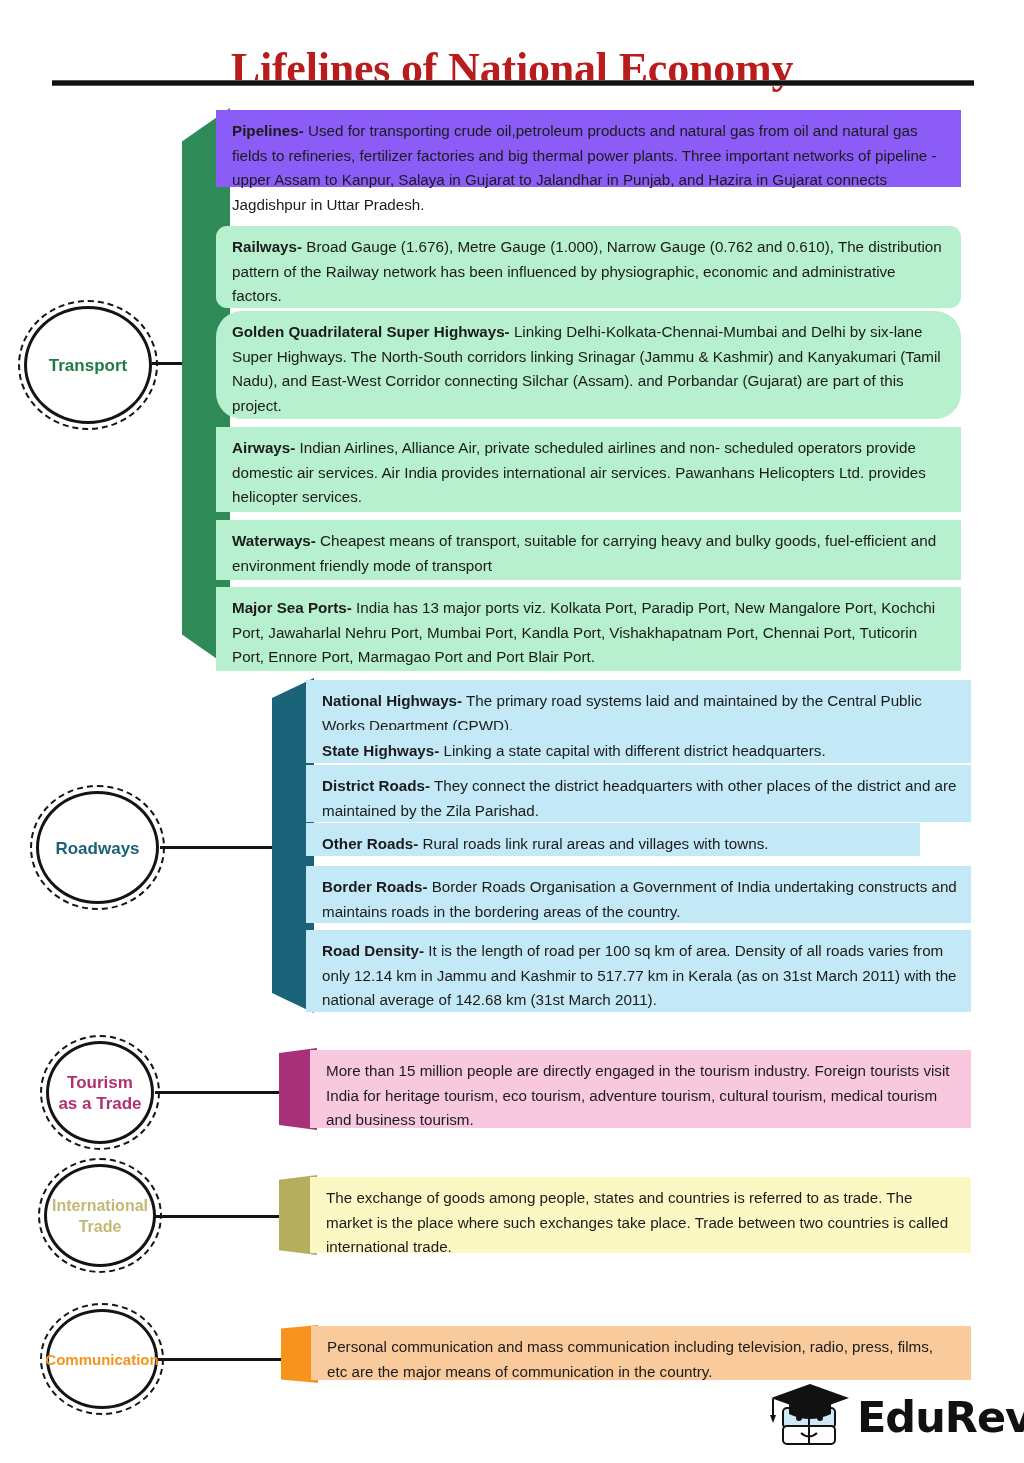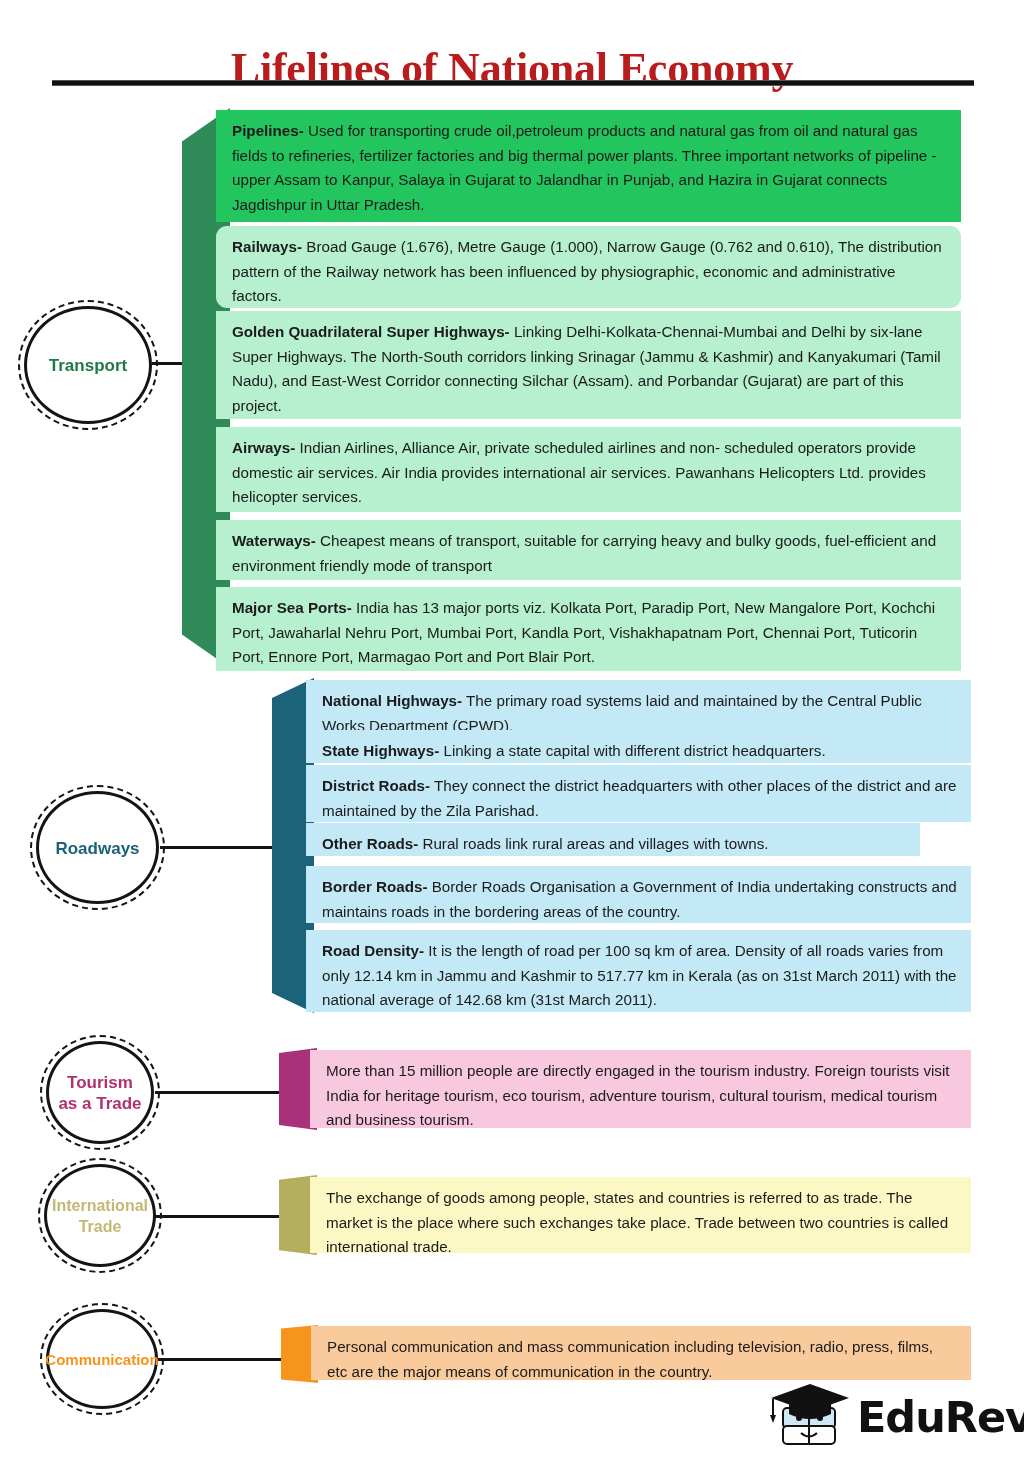--- a/index.html
+++ b/index.html
@@ -125,29 +125,29 @@
 
 <div class="node" style="left:18px; top:300px; width:140px; height:130px;">
   <div class="dashed-ring"></div>
   <div class="solid-ring"></div>
   <div class="node-label" style="color:#1F7A45;">Transport</div>
 </div>
 <div class="connector" style="left:152px; top:362px; width:44px;"></div>
 
 <div class="arrow-shape" style="left:182px; top:108px; width:48px; height:560px; background:#2E8B57;"></div>
 
-<div class="row" style="left:216px; top:110px; width:745px; height:112px; background:#22c55e;">
+<div class="row" style="left:216px; top:110px; width:745px; height:77px; background:#8b5cf6;">
   <b>Pipelines-</b><span> Used for transporting crude oil,petroleum products and natural gas from oil and natural gas fields to refineries, fertilizer factories and big thermal power plants. Three important networks of pipeline -upper Assam to Kanpur, Salaya in Gujarat to Jalandhar in Punjab, and Hazira in Gujarat connects Jagdishpur in Uttar Pradesh.</span>
 </div>
 
 <div class="row" style="left:216px; top:226px; width:745px; height:82px; background:#B6F0CE;border-radius:11px;">
   <b>Railways-</b><span> Broad Gauge (1.676), Metre Gauge (1.000), Narrow Gauge (0.762 and 0.610), The distribution pattern of the Railway network has been influenced by physiographic, economic and administrative factors.</span>
 </div>
 
-<div class="row" style="left:216px; top:311px; width:745px; height:108px; background:#B6F0CE;">
+<div class="row" style="left:216px; top:311px; width:745px; height:108px; background:#B6F0CE;border-radius:26px;">
   <b>Golden Quadrilateral Super Highways-</b><span> Linking Delhi-Kolkata-Chennai-Mumbai and Delhi by six-lane Super Highways. The North-South corridors linking Srinagar (Jammu &amp; Kashmir) and Kanyakumari (Tamil Nadu), and East-West Corridor connecting Silchar (Assam). and Porbandar (Gujarat) are part of this project.</span>
 </div>
 
 <div class="row" style="left:216px; top:427px; width:745px; height:85px; background:#B6F0CE;">
   <b>Airways-</b><span> Indian Airlines, Alliance Air, private scheduled airlines and non- scheduled operators provide domestic air services. Air India provides international air services. Pawanhans Helicopters Ltd. provides helicopter services.</span>
 </div>
 
 <div class="row" style="left:216px; top:520px; width:745px; height:60px; background:#B6F0CE;">
   <b>Waterways-</b><span> Cheapest means of transport, suitable for carrying heavy and bulky goods, fuel-efficient and environment friendly mode of transport</span>
 </div>

